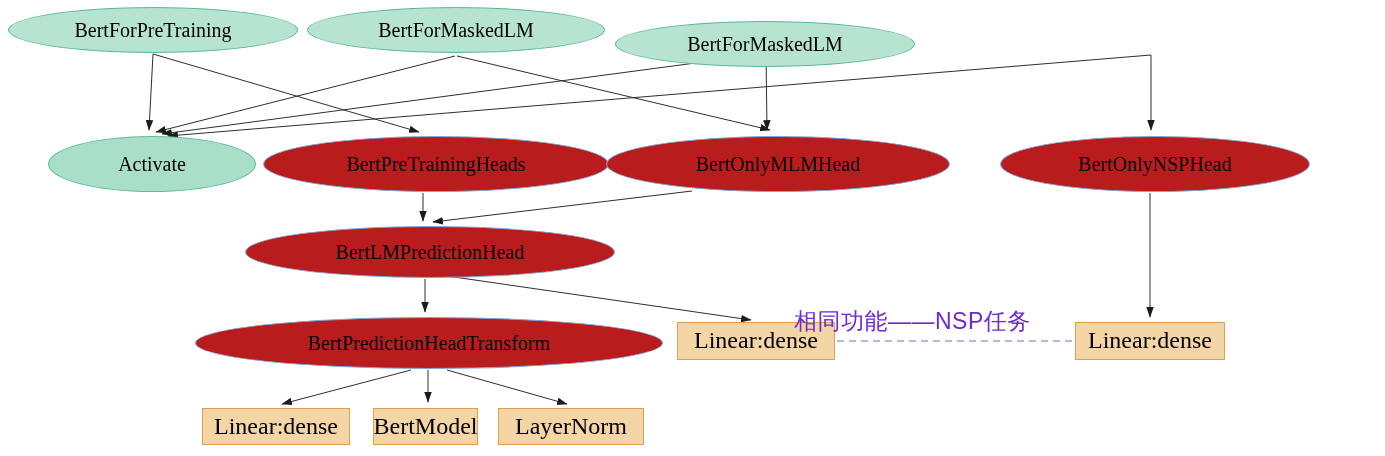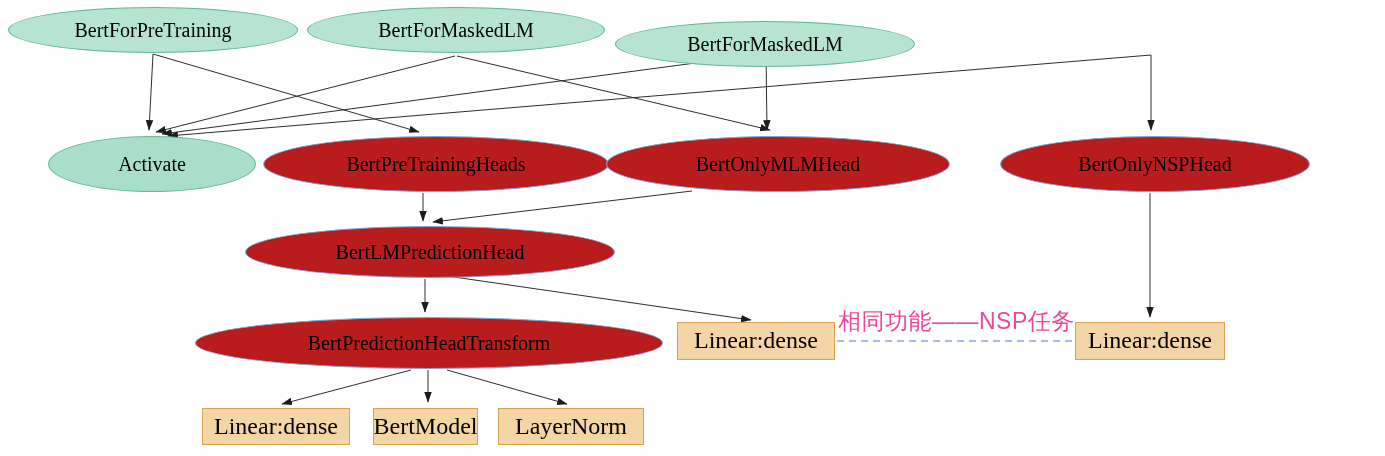--- a/index.html
+++ b/index.html
@@ -80,15 +80,15 @@
 
   <div class="node ellipse blue" style="left:245px;top:226px;width:370px;height:52px">BertLMPredictionHead</div>
   <div class="node ellipse blue" style="left:195px;top:317px;width:468px;height:52px">BertPredictionHeadTransform</div>
 
   <div class="node box" style="left:202px;top:408px;width:148px;height:37px">Linear:dense</div>
   <div class="node box" style="left:373px;top:408px;width:105px;height:37px">BertModel</div>
   <div class="node box" style="left:498px;top:408px;width:146px;height:37px">LayerNorm</div>
   <div class="node box" style="left:677px;top:322px;width:158px;height:38px">Linear:dense</div>
   <div class="node box" style="left:1075px;top:322px;width:150px;height:38px">Linear:dense</div>
 
-  <div class="annotation" style="left:838px;top:306px;color:#ec4899">相同功能——NSP任务</div>
+  <div class="annotation" style="left:794px;top:306px;color:#6d28d9">相同功能——NSP任务</div>
 
 </div>
 
 </body></html>

